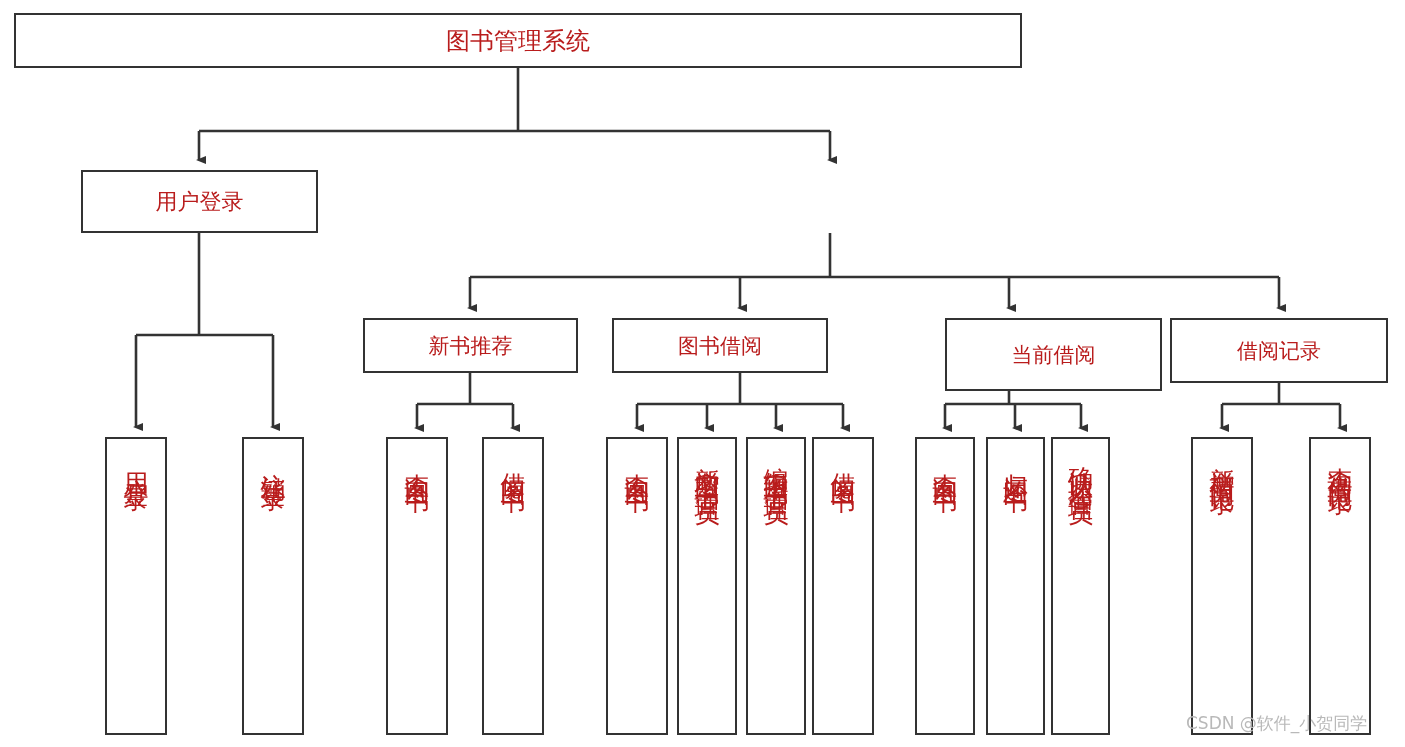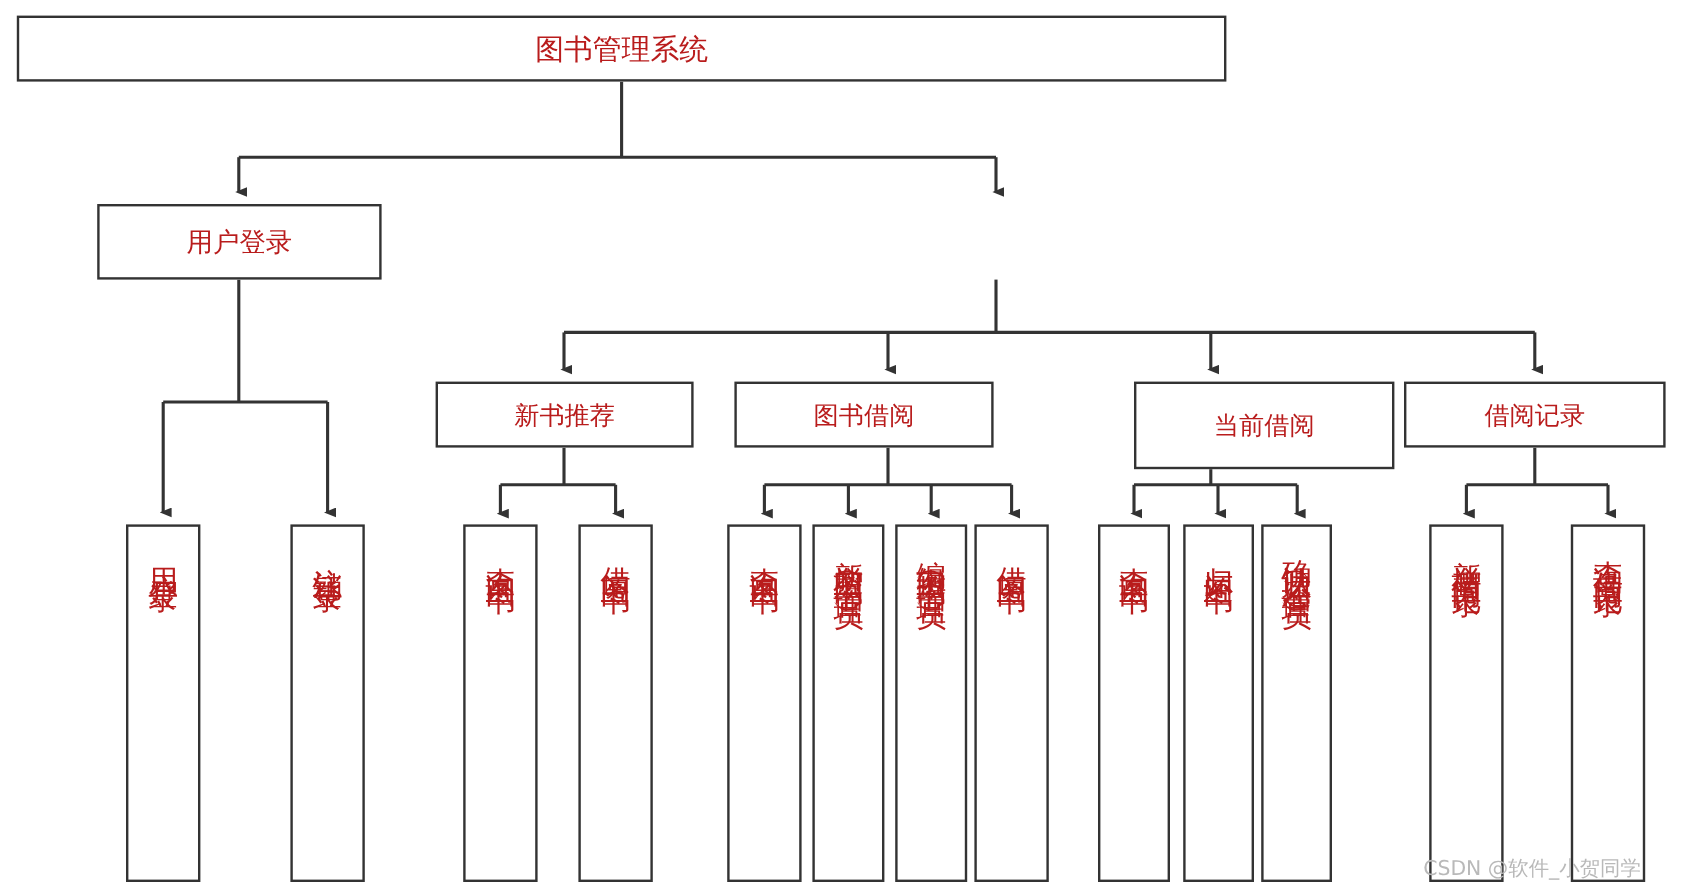--- a/index.html
+++ b/index.html
@@ -122,21 +122,21 @@
 
   <div class="node level-2" style="left:363px;top:318px;width:215px;height:55px;">
     <span class="hlabel">新书推荐</span>
   </div>
   <div class="node level-2" style="left:612px;top:318px;width:216px;height:55px;">
     <span class="hlabel">图书借阅</span>
   </div>
   <div class="node level-2" style="left:913px;top:318px;width:217px;height:73px;margin-left:32px;">
     <span class="hlabel">当前借阅</span>
   </div>
-  <div class="node level-2" style="left:1170px;top:318px;width:218px;height:55px;">
+  <div class="node level-2" style="left:1170px;top:318px;width:218px;height:65px;">
     <span class="hlabel">借阅记录</span>
   </div>
 
   <div class="node leaf" style="left:105px;top:437px;width:62px;height:298px;">
     <span class="vlabel">用户登录</span>
   </div>
   <div class="node leaf" style="left:242px;top:437px;width:62px;height:298px;">
     <span class="vlabel">注销登录</span>
   </div>
 

